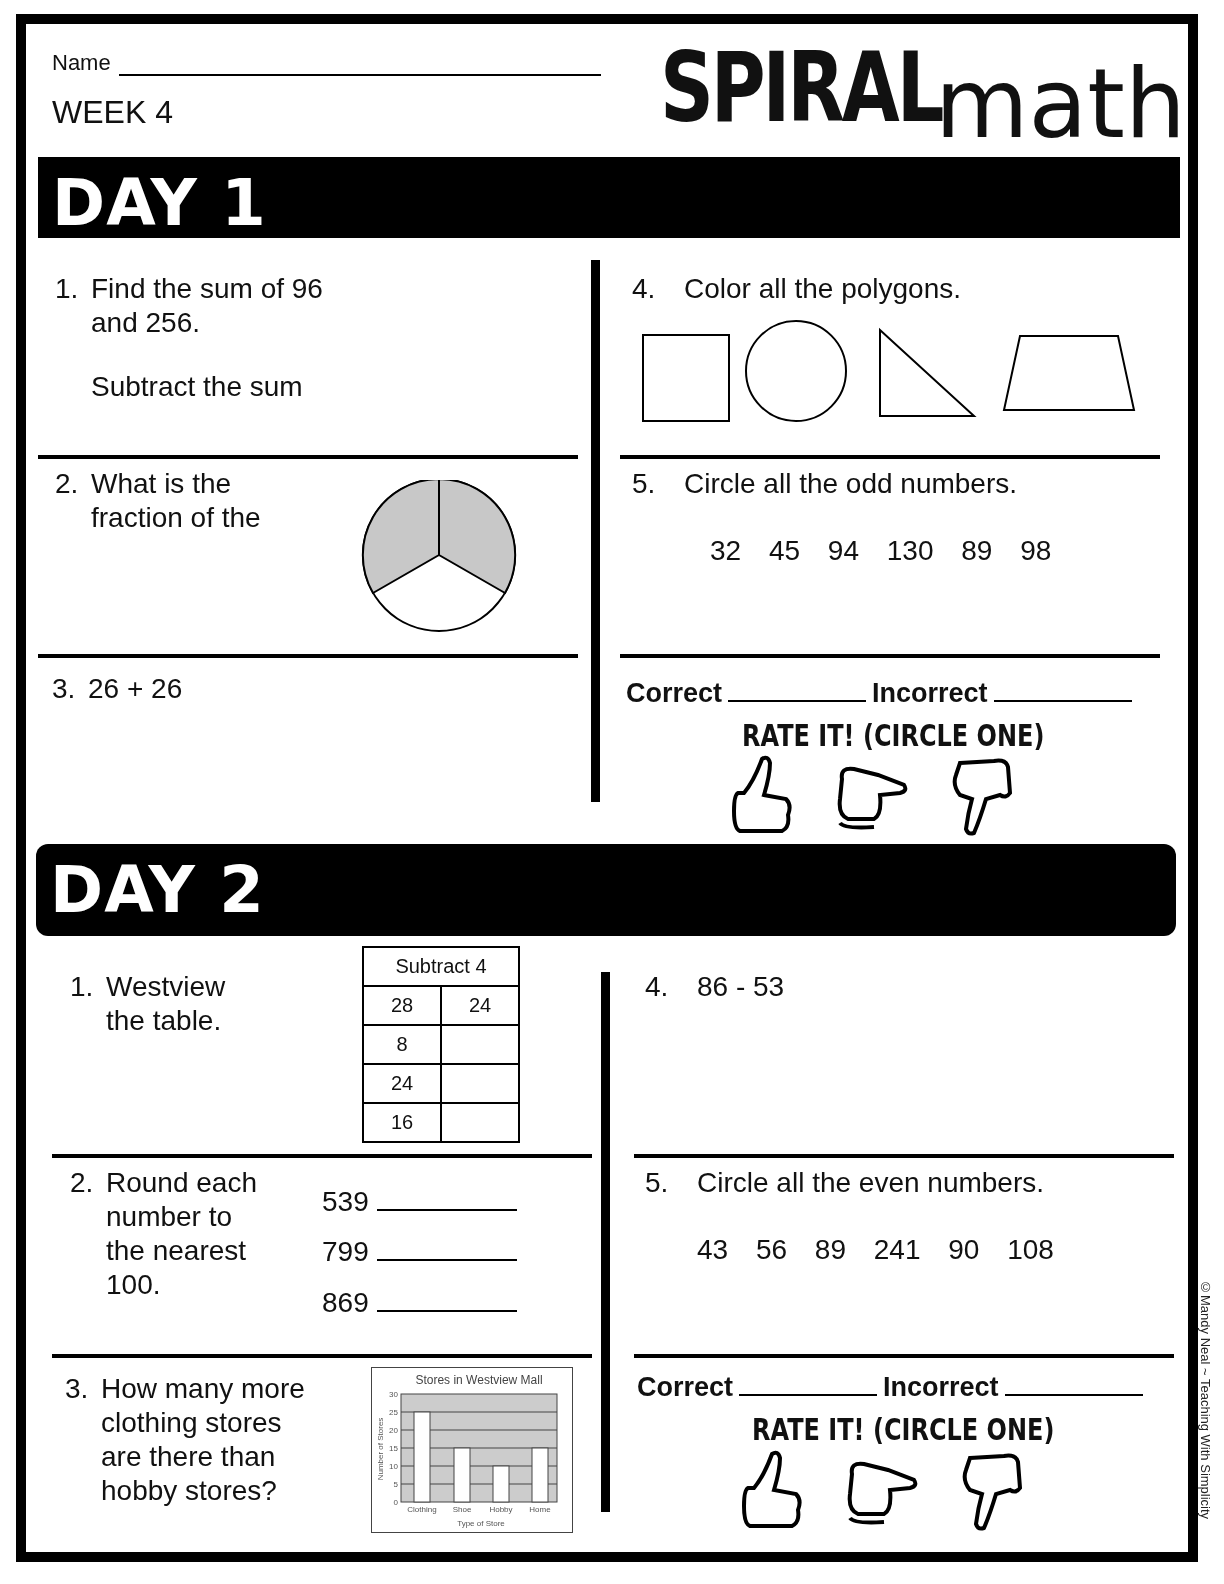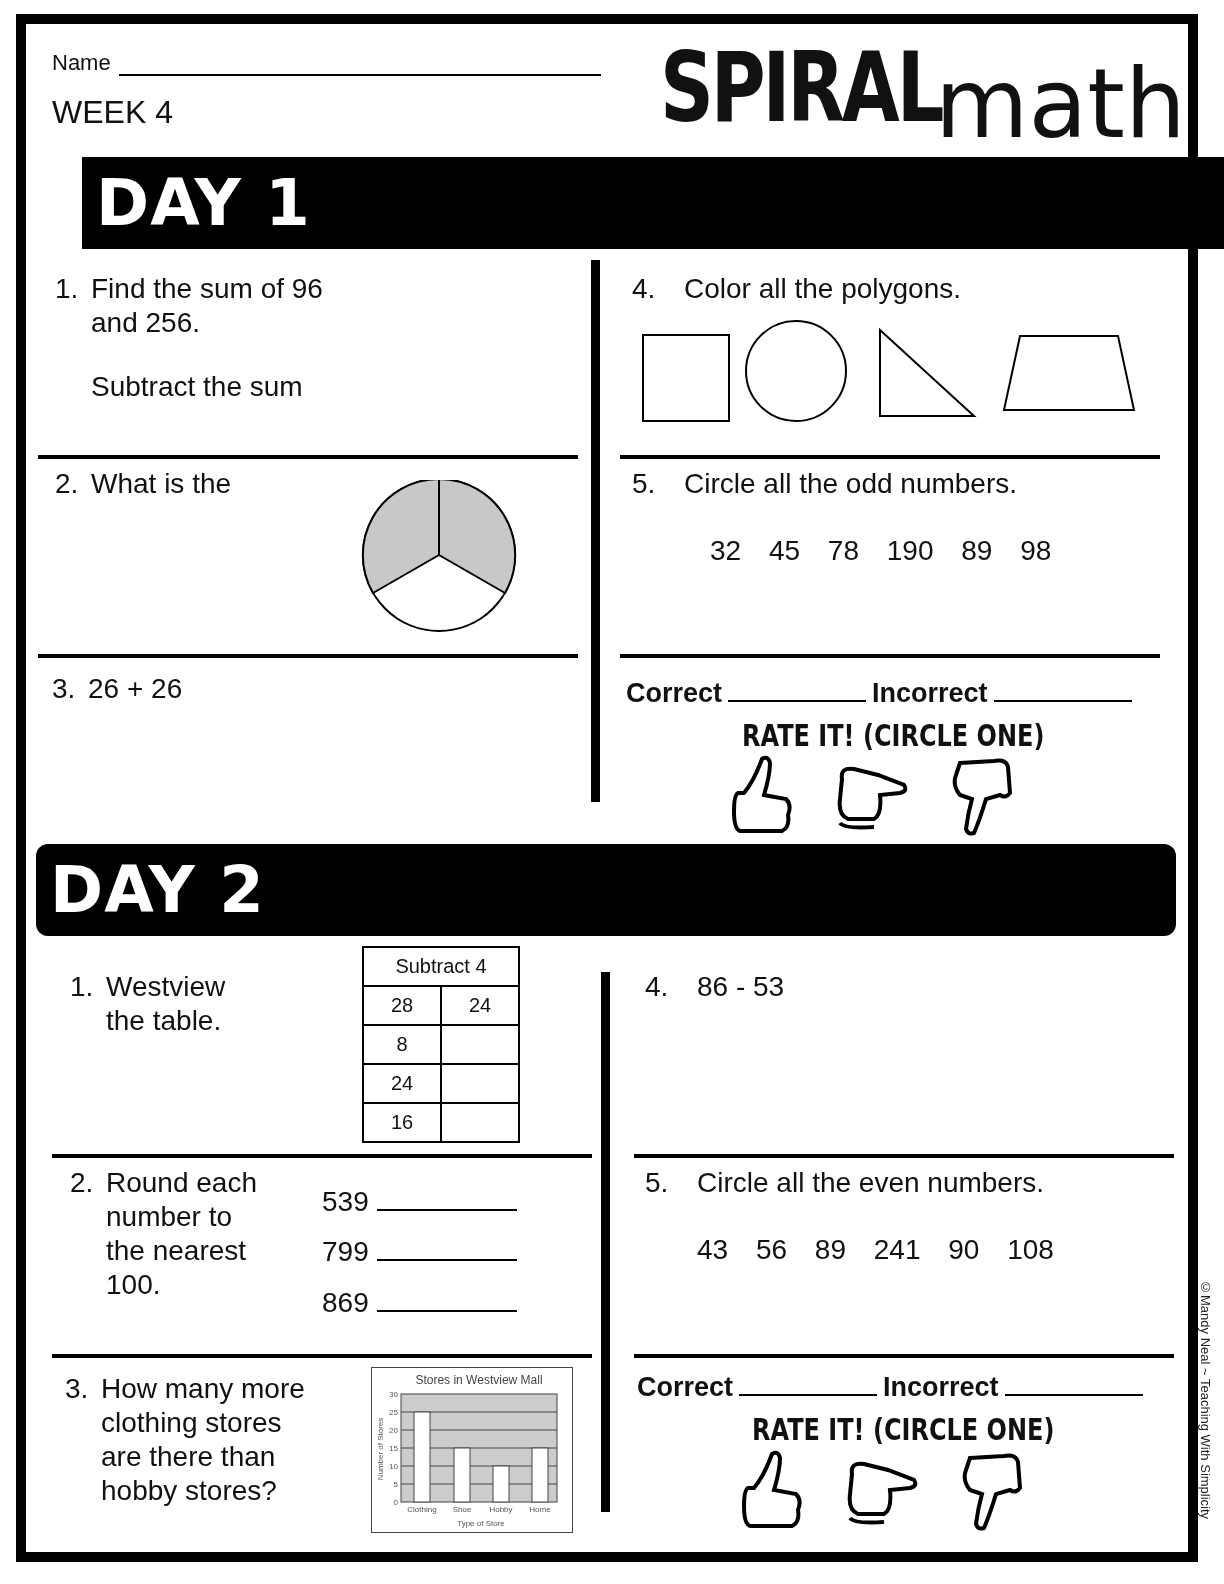--- a/index.html
+++ b/index.html
@@ -31,38 +31,39 @@
 </style>
 </head>
 <body>
 
 <div class="frame"></div>
 
 <div class="name-line"><span>Name</span><span class="name-blank"></span></div>
 <div class="week">WEEK 4</div>
 <div class="title"><span class="spiral">SPIRAL</span><span class="math">math</span></div>
 
-<div class="daybar" style="left:38px;top:157px;width:1142px;height:92px;margin-left:44px;">DAY 1</div>
+<div class="daybar" style="left:38px;top:157px;width:1142px;height:81px;">DAY 1</div>
 <div class="vline" style="left:591px;top:260px;height:542px;"></div>
 
 <div class="q" style="left:55px;top:272px;width:520px;">
   <span class="num">1.</span>
   <div class="txt">
       <div>Find the sum of 96</div>
       <div>and 256.</div>
       <div style="height:30px"></div>
       <div>Subtract the sum</div>
     </div>
 </div>
 <div class="hline" style="left:38px;top:455px;width:540px;"></div>
 
 <div class="q" style="left:55px;top:467px;width:300px;">
   <span class="num">2.</span>
   <div class="txt">
       <div>What is the</div>
+      <div>fraction of the</div>
     </div>
 </div>
 <svg class="abs" style="left:360px;top:480px;" width="160" height="152">
   <circle cx="79" cy="75" r="76" fill="#fff" stroke="#000" stroke-width="2"></circle>
   <path d="M79 75 L79 -1 A76 76 0 0 1 145 113 Z" fill="#c8c8c8" stroke="#000" stroke-width="2"></path>
   <path d="M79 75 L79 -1 A76 76 0 0 0 13 113 Z" fill="#c8c8c8" stroke="#000" stroke-width="2"></path>
 </svg>
 <div class="hline" style="left:38px;top:654px;width:540px;"></div>
 
 <div class="q" style="left:52px;top:672px;">
@@ -79,21 +80,21 @@
   <circle cx="156" cy="53" r="50" fill="none" stroke="#000" stroke-width="2"></circle>
   <polygon points="240,12 240,98 334,98" fill="none" stroke="#000" stroke-width="2"></polygon>
   <polygon points="380,18 478,18 494,92 364,92" fill="none" stroke="#000" stroke-width="2"></polygon>
 </svg>
 <div class="hline" style="left:620px;top:455px;width:540px;"></div>
 
 <div class="q" style="left:632px;top:467px;width:540px;">
   <span class="num">5.</span>
     <div class="txt" style="padding-left:52px">Circle all the odd numbers.</div>
 </div>
-<div class="nums" style="left:710px;top:535px;">32 45 78 190 89 98</div>
+<div class="nums" style="left:710px;top:535px;">32 45 94 130 89 98</div>
 <div class="hline" style="left:620px;top:654px;width:540px;"></div>
 
 <div class="score" style="left:626px;top:678px;"><span>Correct</span><span class="blank"></span><span>Incorrect</span><span class="blank"></span></div>
 <div class="rate" style="left:742px;top:718px;">RATE IT! (CIRCLE ONE)</div>
 <div class="hands" style="left:730px;top:755px;">
   <svg width="64" height="80">
       <path d="M8 38 Q4 40 4 56 Q4 74 10 76 L52 76 Q60 72 58 60 Q62 50 56 44 L34 40 Q40 20 40 8 Q38 0 32 4 Q24 26 14 38 Z" fill="#fff" stroke="#000" stroke-width="4"></path>
     </svg>
   <svg width="76" height="76">
       <path d="M8 24 Q6 12 20 14 L44 20 L70 30 Q74 36 66 38 L46 40 Q48 60 40 64 L14 64 Q4 60 6 44 Z M6 68 Q10 74 40 72" fill="#fff" stroke="#000" stroke-width="4"></path>

